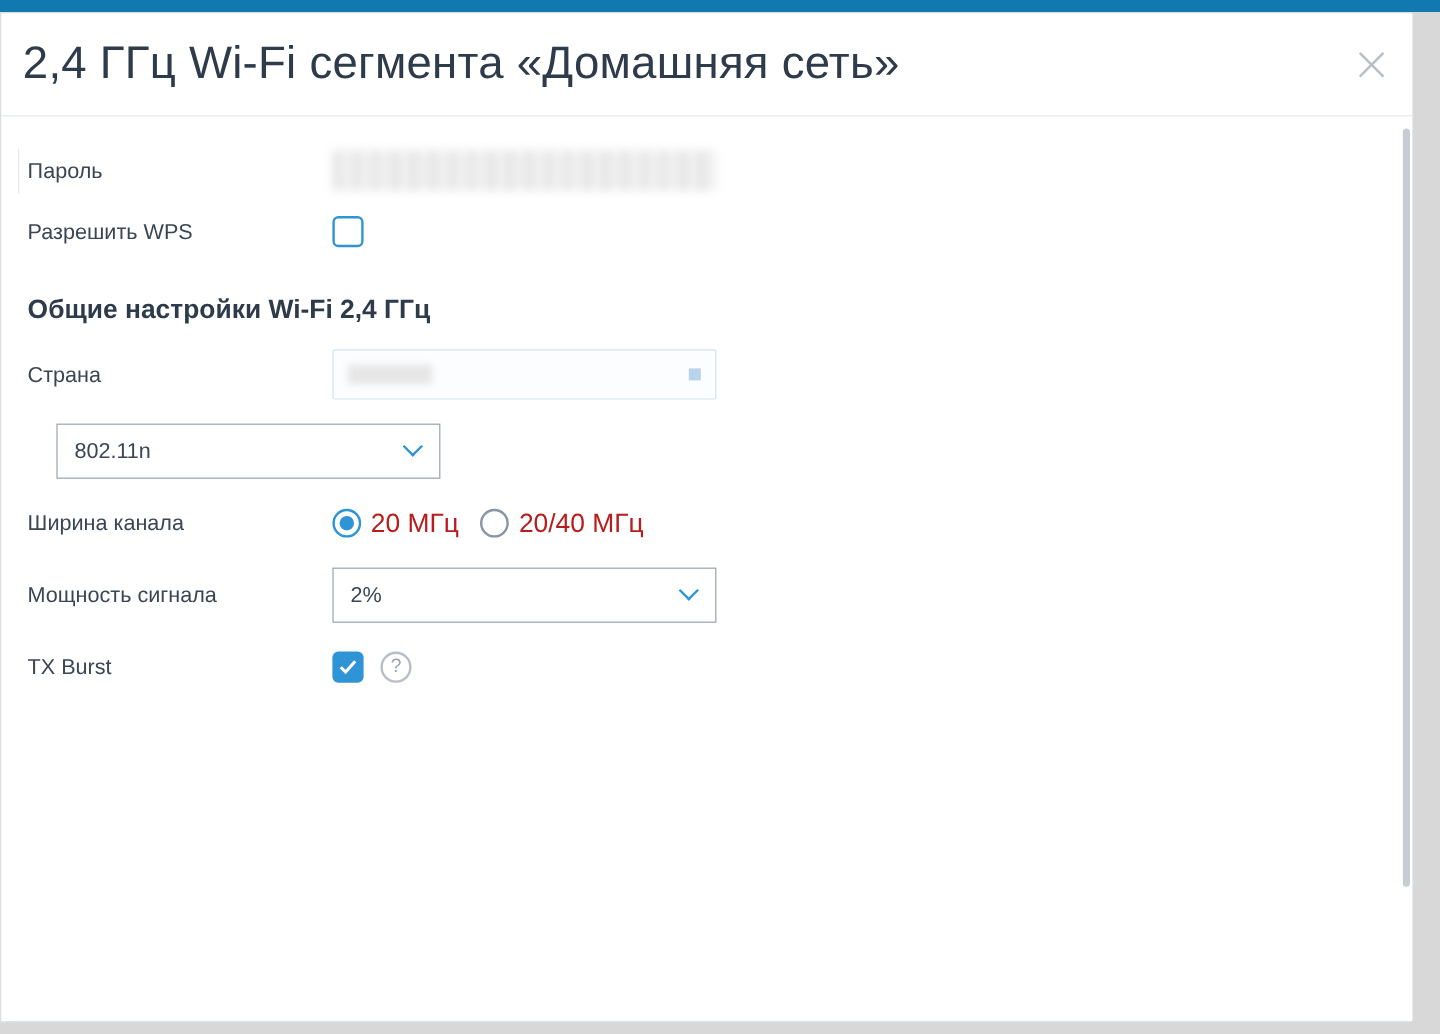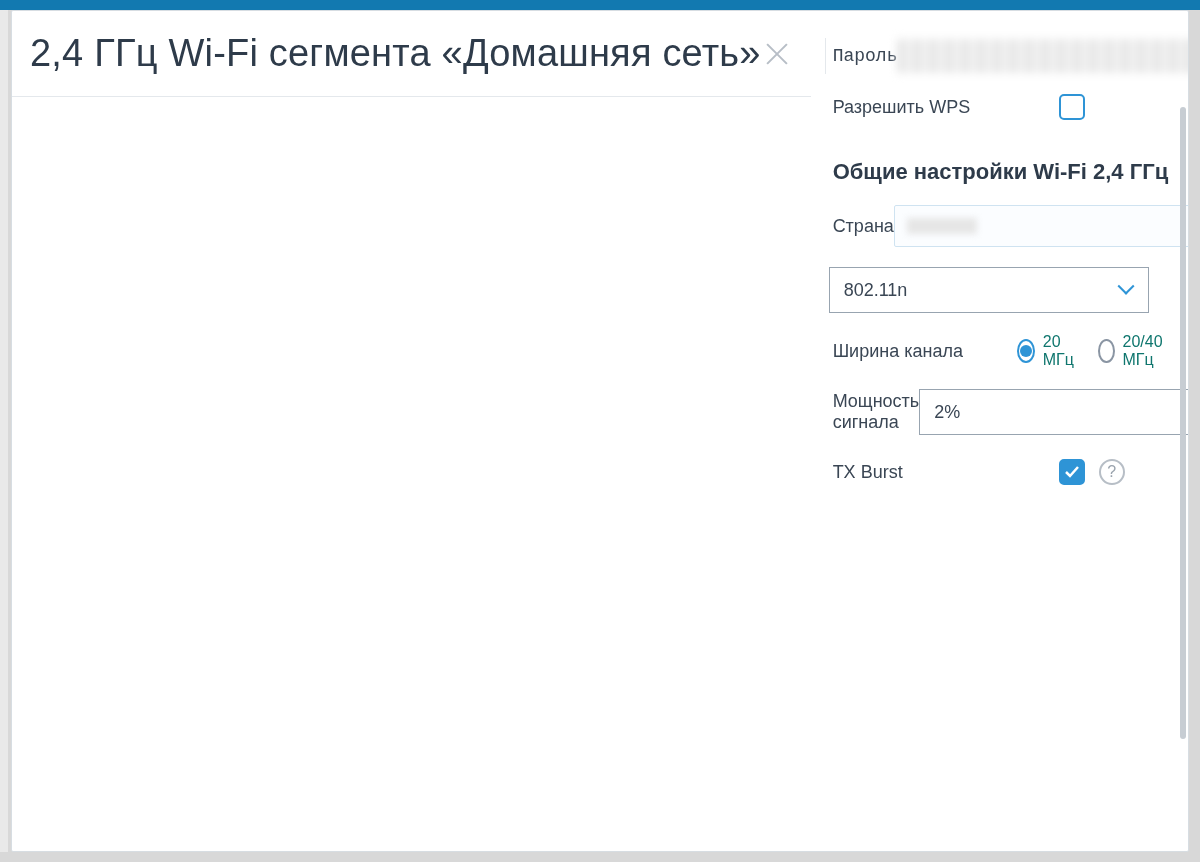--- a/index.html
+++ b/index.html
@@ -1,22 +1,22 @@
 <!DOCTYPE html>
 <html><head>
 <meta charset="utf-8">
 <style>
   * { box-sizing: border-box; margin: 0; padding: 0; }
   html, body { width: 1200px; height: 862px; font-family: Arial, Helvetica, sans-serif; background: #d8d8d8; overflow: hidden; }
   .topbar { height: 10px; background: #1279b0; }
   .bg-strip { position: absolute; left: 0; top: 10px; width: 8px; height: 842px; background: #e9e9e9; }
   .modal {
-    position: absolute; left: 11px; top: 10px; width: 1178px; height: 842px;
+    position: absolute; left: 0; top: 10px; width: 1178px; height: 842px;
     background: #fff; border: 1px solid #d7dde2; border-radius: 2px;
-    display: flex; flex-direction: row;
+    display: flex; flex-direction: column;
   }
   .modal-header {
     height: 86px; border-bottom: 1px solid #e4e8ec; padding: 0 18px;
     display: flex; align-items: center; justify-content: space-between;
   }
   .modal-title { font-size: 38px; font-weight: 400; color: #2e3b4a; letter-spacing: 0.2px; }
   .close-icon { width: 32px; height: 32px; cursor: pointer; position: relative; }
   .close-icon::before, .close-icon::after {
     content: ''; position: absolute; left: 15px; top: 2px; width: 2px; height: 28px;
     background: #b7bec6;
@@ -28,21 +28,21 @@
     position: absolute; right: 2px; top: 96px; width: 6px; height: 632px;
     background: #c7cdd3; border-radius: 3px;
   }
   .row {
     display: flex; align-items: center; min-height: 54px; padding: 10px 0;
   }
   .row.tight { min-height: 48px; }
   .row .label {
     width: 230px; font-size: 18px; color: #3a4654; padding-left: 4px;
   }
-  .row .control { flex: 1; display: flex; align-items: flex-start; }
+  .row .control { flex: 1; display: flex; align-items: flex-start; margin-left: 28px; }
   .section-title {
     font-size: 22px; color: #2e3b4a; font-weight: 700; padding: 28px 0 10px 4px;
   }
   
   .blur-box {
     width: 320px; height: 34px; background: repeating-linear-gradient(90deg,#e6e6e6 0 8px,#f2f2f2 8px 16px);
     filter: blur(4px); border-radius: 2px;
   }
   .blur-country {
     width: 320px; height: 42px; border: 1px solid #cfe3f1; border-radius: 2px; display:flex;align-items:center;padding:0 12px;justify-content:space-between;background:#fbfdff;
@@ -64,33 +64,33 @@
     background:#fff;
   }
   .select .chev { width:14px;height:14px; }
   .select .chev::before {
     content:''; display:block; width:10px;height:10px;border-right:2px solid #2e94d6;border-bottom:2px solid #2e94d6;
     transform:rotate(45deg) translate(-2px,-2px);
   }
   
   .radio-group { display:flex; align-items:center; gap: 18px; }
   .radio {
-    display:flex; align-items:center; gap:8px; cursor:pointer; font-size:16px; color:#0f766e;
+    display:flex; align-items:center; gap:8px; cursor:pointer; font-size:22px; color:#b91c1c;
   }
   .radio .dot {
     width:24px;height:24px;border:2px solid #8a95a3;border-radius:50%;display:flex;align-items:center;justify-content:center;
   }
   .radio.selected .dot { border-color:#2e94d6; }
   .radio.selected .dot::after { content:'';width:12px;height:12px;border-radius:50%;background:#2e94d6; }
   
   .help {
     width:26px;height:26px;border:2px solid #b7bec6;border-radius:50%;display:flex;align-items:center;justify-content:center;
     color:#9aa3ad;font-size:16px;margin-left:14px;cursor:pointer;
   }
-  .password-row .label { position:relative;font-family:Liberation Mono, monospace; }
+  .password-row .label { position:relative; }
   .password-row .label::before {
     content:''; position:absolute; left:-4px; top:-8px; bottom:-8px; width:1px; background:#e4e8ec;
   }
 </style>
 </head>
 <body>
 
 <div class="topbar"></div>
 <div class="bg-strip"></div>
 

